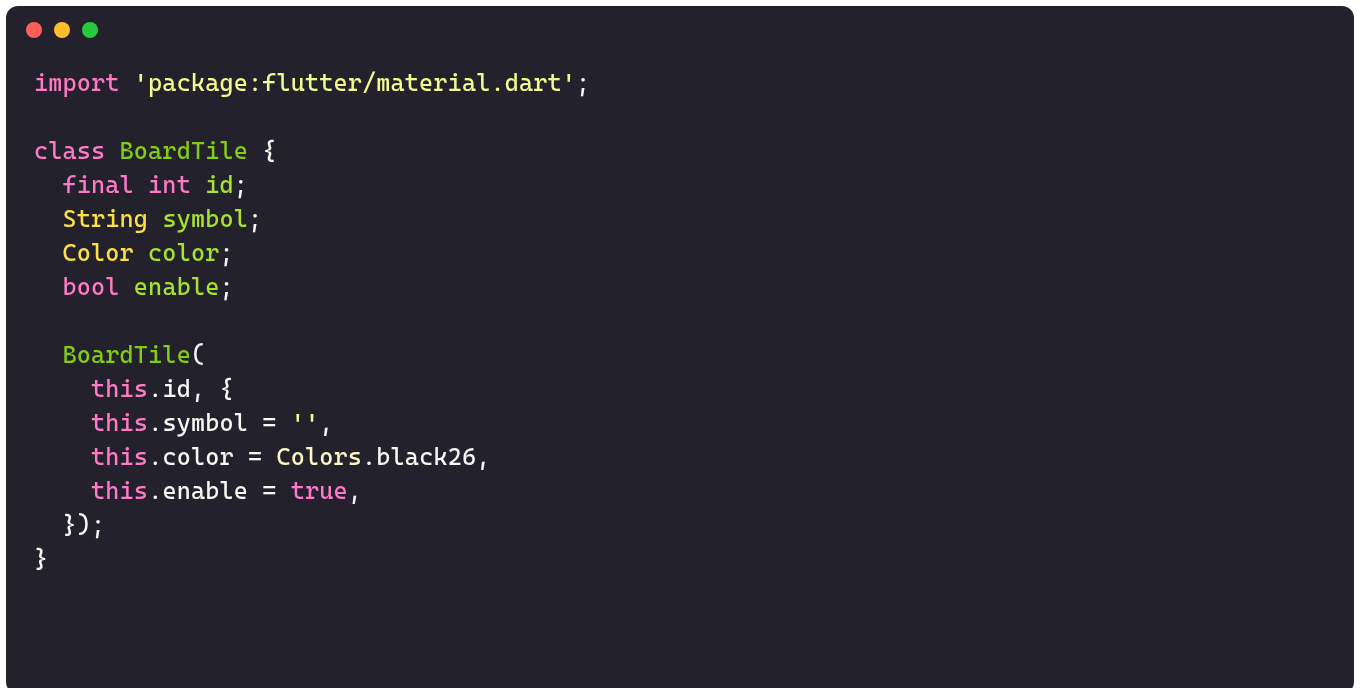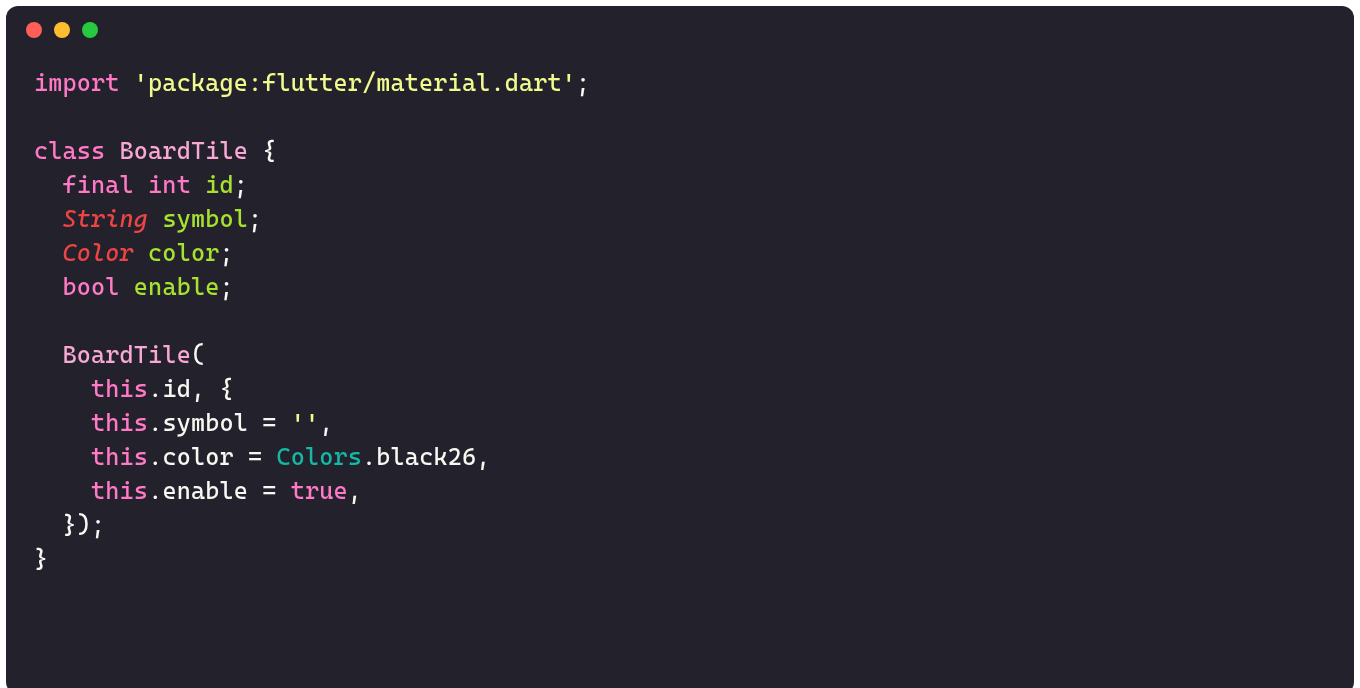--- a/index.html
+++ b/index.html
@@ -41,27 +41,27 @@
     flex: 1;
     padding: 12px 28px 24px 28px;
     font-size: 24px;
     line-height: 34px;
     white-space: pre;
     color: #f8f8f2;
     letter-spacing: 0.2px;
   }
   .tok-keyword   { color: #ff79c6; }
   .tok-string    { color: #f1fa8c; }
-  .tok-type      { color: #ef4444; font-style: italic; }
+  .tok-type      { color: #fde047; }
   .tok-ident     { color: #a6e22e; }
-  .tok-classname { color: #f9a8d4; }
+  .tok-classname { color: #84cc16; }
   .tok-punct     { color: #f8f8f2; }
   .tok-this      { color: #ff79c6; }
   .tok-prop      { color: #f8f8f2; }
-  .tok-const     { color: #14b8a6; }
+  .tok-const     { color: #fef9c3; }
 </style>
 </head>
 <body>
 
 <div class="window">
   <div class="titlebar">
     <div class="tl-btn close"></div>
     <div class="tl-btn min"></div>
     <div class="tl-btn max"></div>
   </div>

